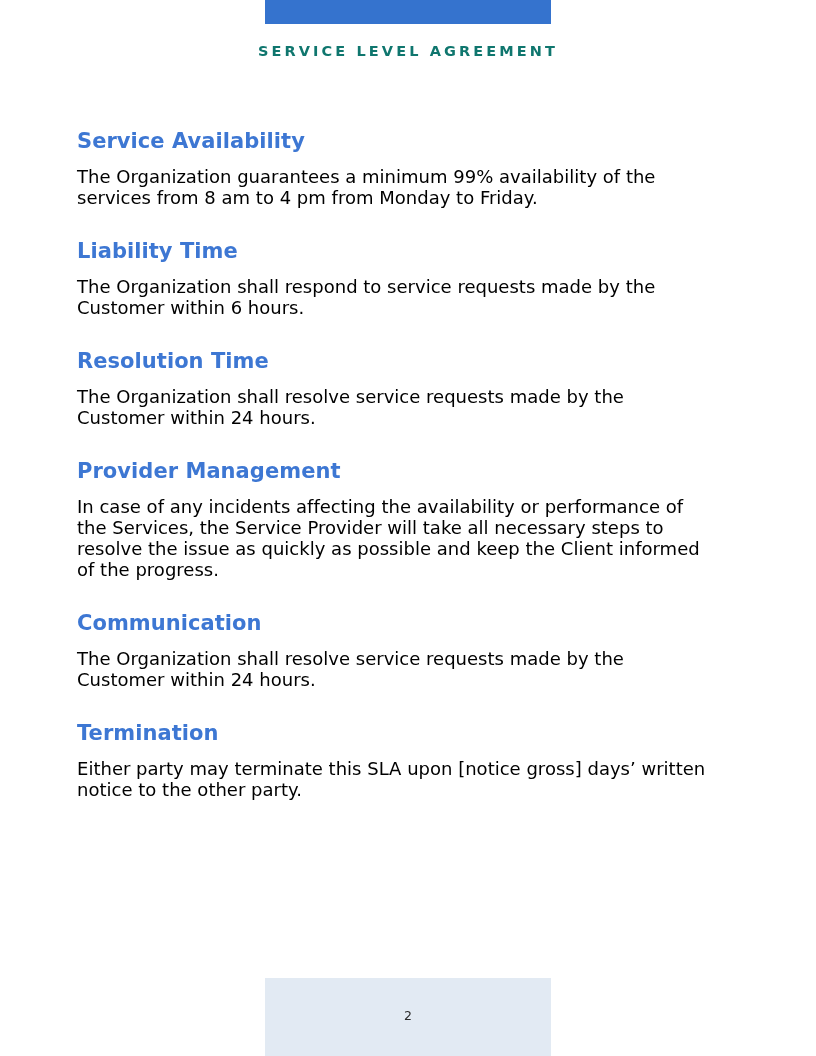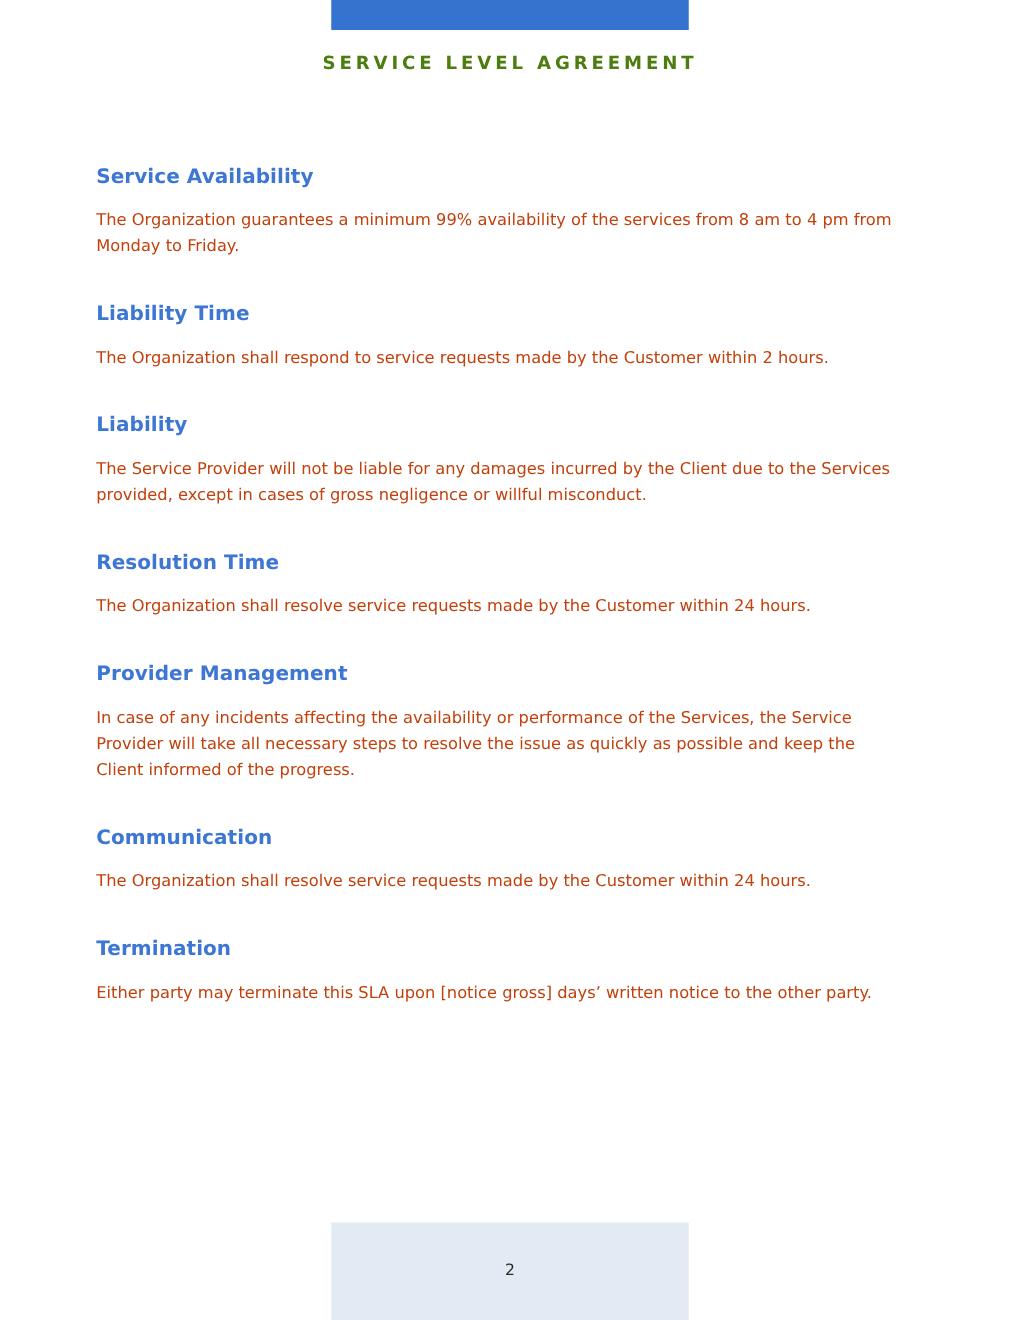--- a/index.html
+++ b/index.html
@@ -35,21 +35,21 @@
 
   .doc-title {
     position: absolute;
     left: 0;
     top: 43px;
     width: 816px;
     text-align: center;
     font-size: 14.5px;
     font-weight: 700;
     letter-spacing: 3.1px;
-    color: #4d7c0f;
+    color: #0f766e;
     text-transform: uppercase;
     white-space: nowrap;
   }
 
   
   .content {
     position: absolute;
     left: 77px;
     top: 129px;
     width: 637px;
@@ -57,32 +57,32 @@
 
   .section {
     margin: 0 0 31px 0;
   }
   .section:last-child {
     margin-bottom: 5px;
   }
 
   .section-heading {
     margin: 0 0 13px 0;
-    font-size: 16px;
+    font-size: 21px;
     font-weight: 600;
     line-height: 24px;
     color: #3d77d3;
     letter-spacing: 0.05px;
   }
 
   .section-body {
     margin: 0;
-    font-size: 13px;
+    font-size: 18px;
     line-height: 21px;
-    color: #c2410c;
+    color: #000000;
     letter-spacing: 0.01px;
   }
 
   
   .footer-box {
     position: absolute;
     left: 265px;
     top: 978px;
     width: 286px;
     height: 78px;
@@ -111,27 +111,23 @@
 
   <div class="content">
 
     <div class="section">
       <h2 class="section-heading">Service Availability</h2>
       <p class="section-body">The Organization guarantees a minimum 99% availability of the services from 8 am to 4 pm from Monday to Friday.</p>
     </div>
 
     <div class="section">
       <h2 class="section-heading">Liability Time</h2>
-      <p class="section-body">The Organization shall respond to service requests made by the Customer within 2 hours.</p>
+      <p class="section-body">The Organization shall respond to service requests made by the Customer within 6 hours.</p>
     </div>
 
-    <div class="section">
-      <h2 class="section-heading">Liability</h2>
-      <p class="section-body">The Service Provider will not be liable for any damages incurred by the Client due to the Services provided, except in cases of gross negligence or willful misconduct.</p>
-    </div>
 
     <div class="section">
       <h2 class="section-heading">Resolution Time</h2>
       <p class="section-body">The Organization shall resolve service requests made by the Customer within 24 hours.</p>
     </div>
 
     <div class="section">
       <h2 class="section-heading">Provider Management</h2>
       <p class="section-body">In case of any incidents affecting the availability or performance of the Services, the Service Provider will take all necessary steps to resolve the issue as quickly as possible and keep the Client informed of the progress.</p>
     </div>

